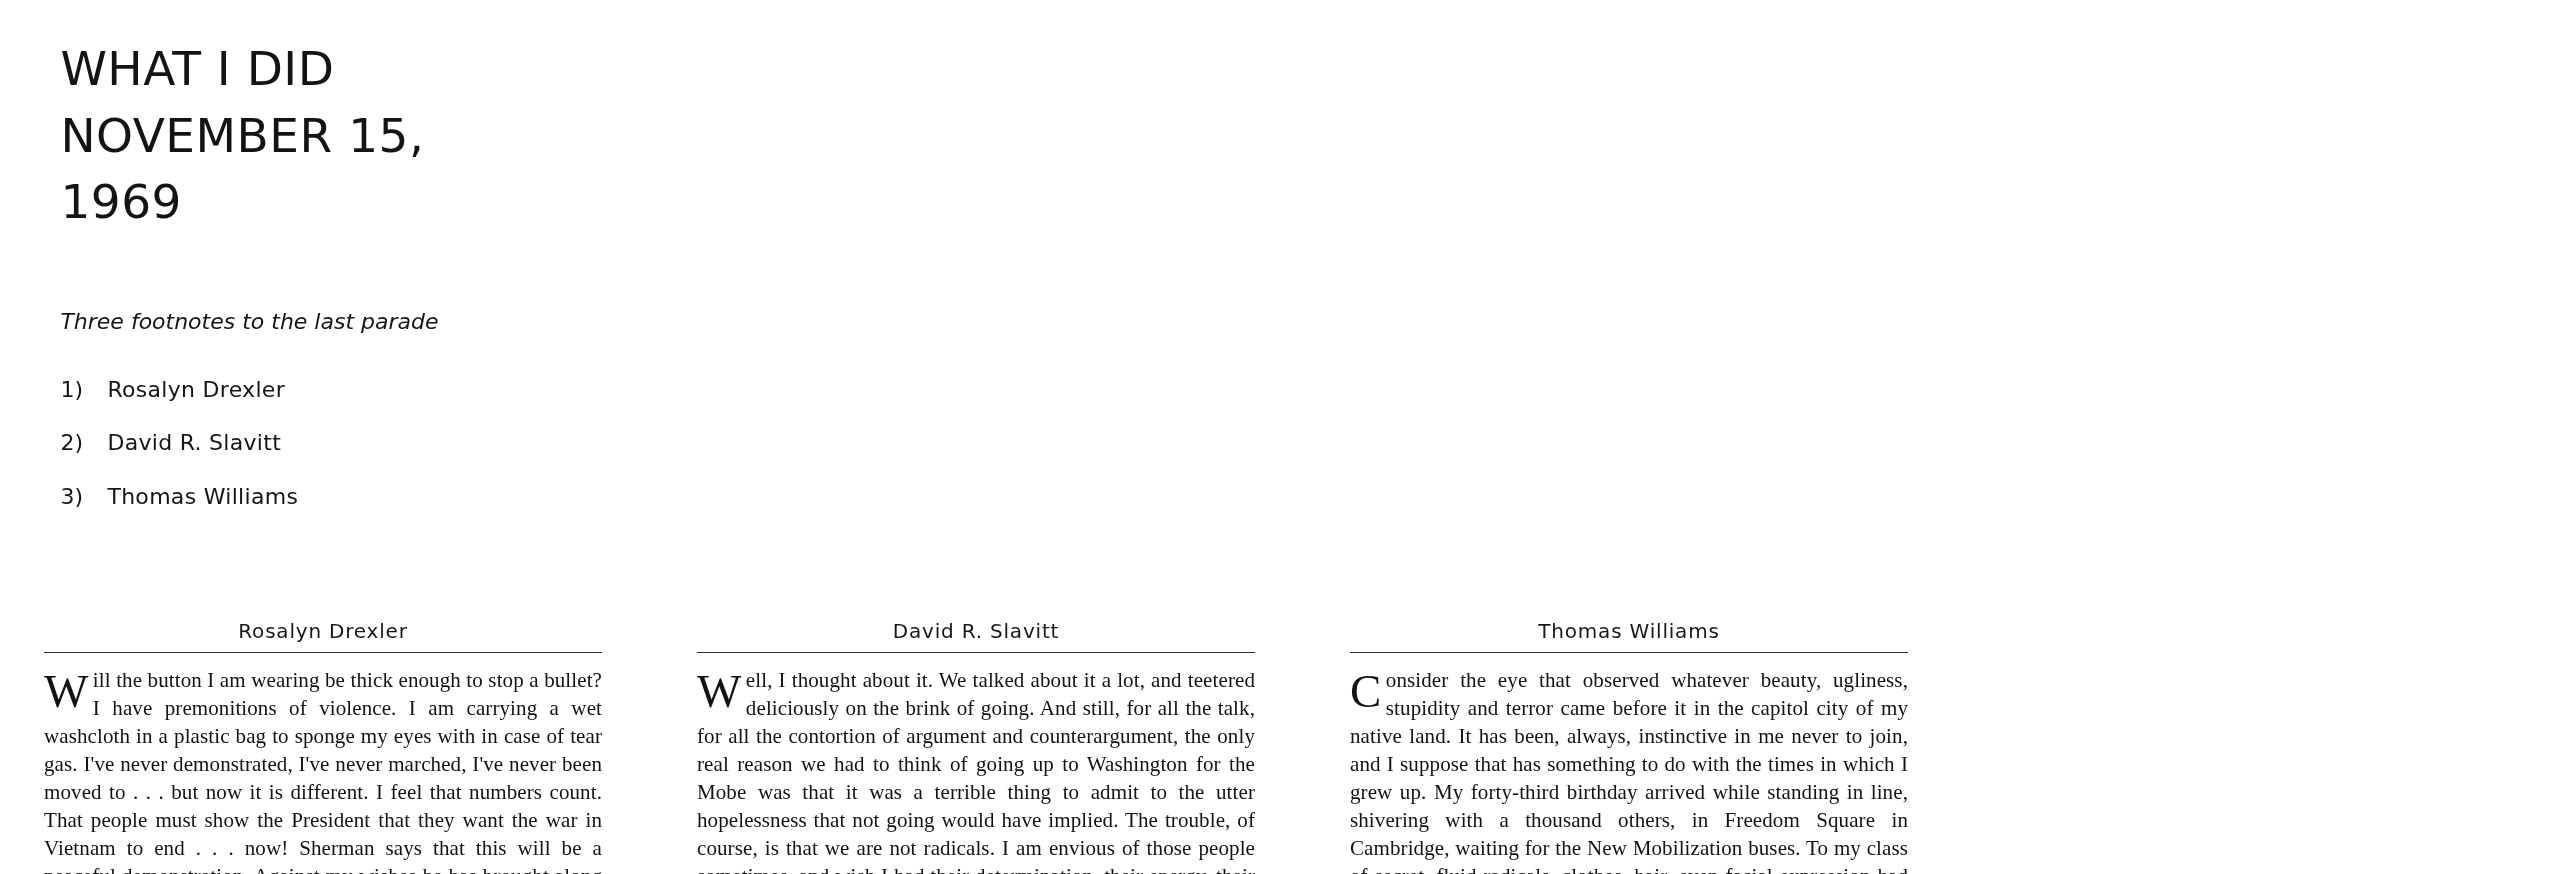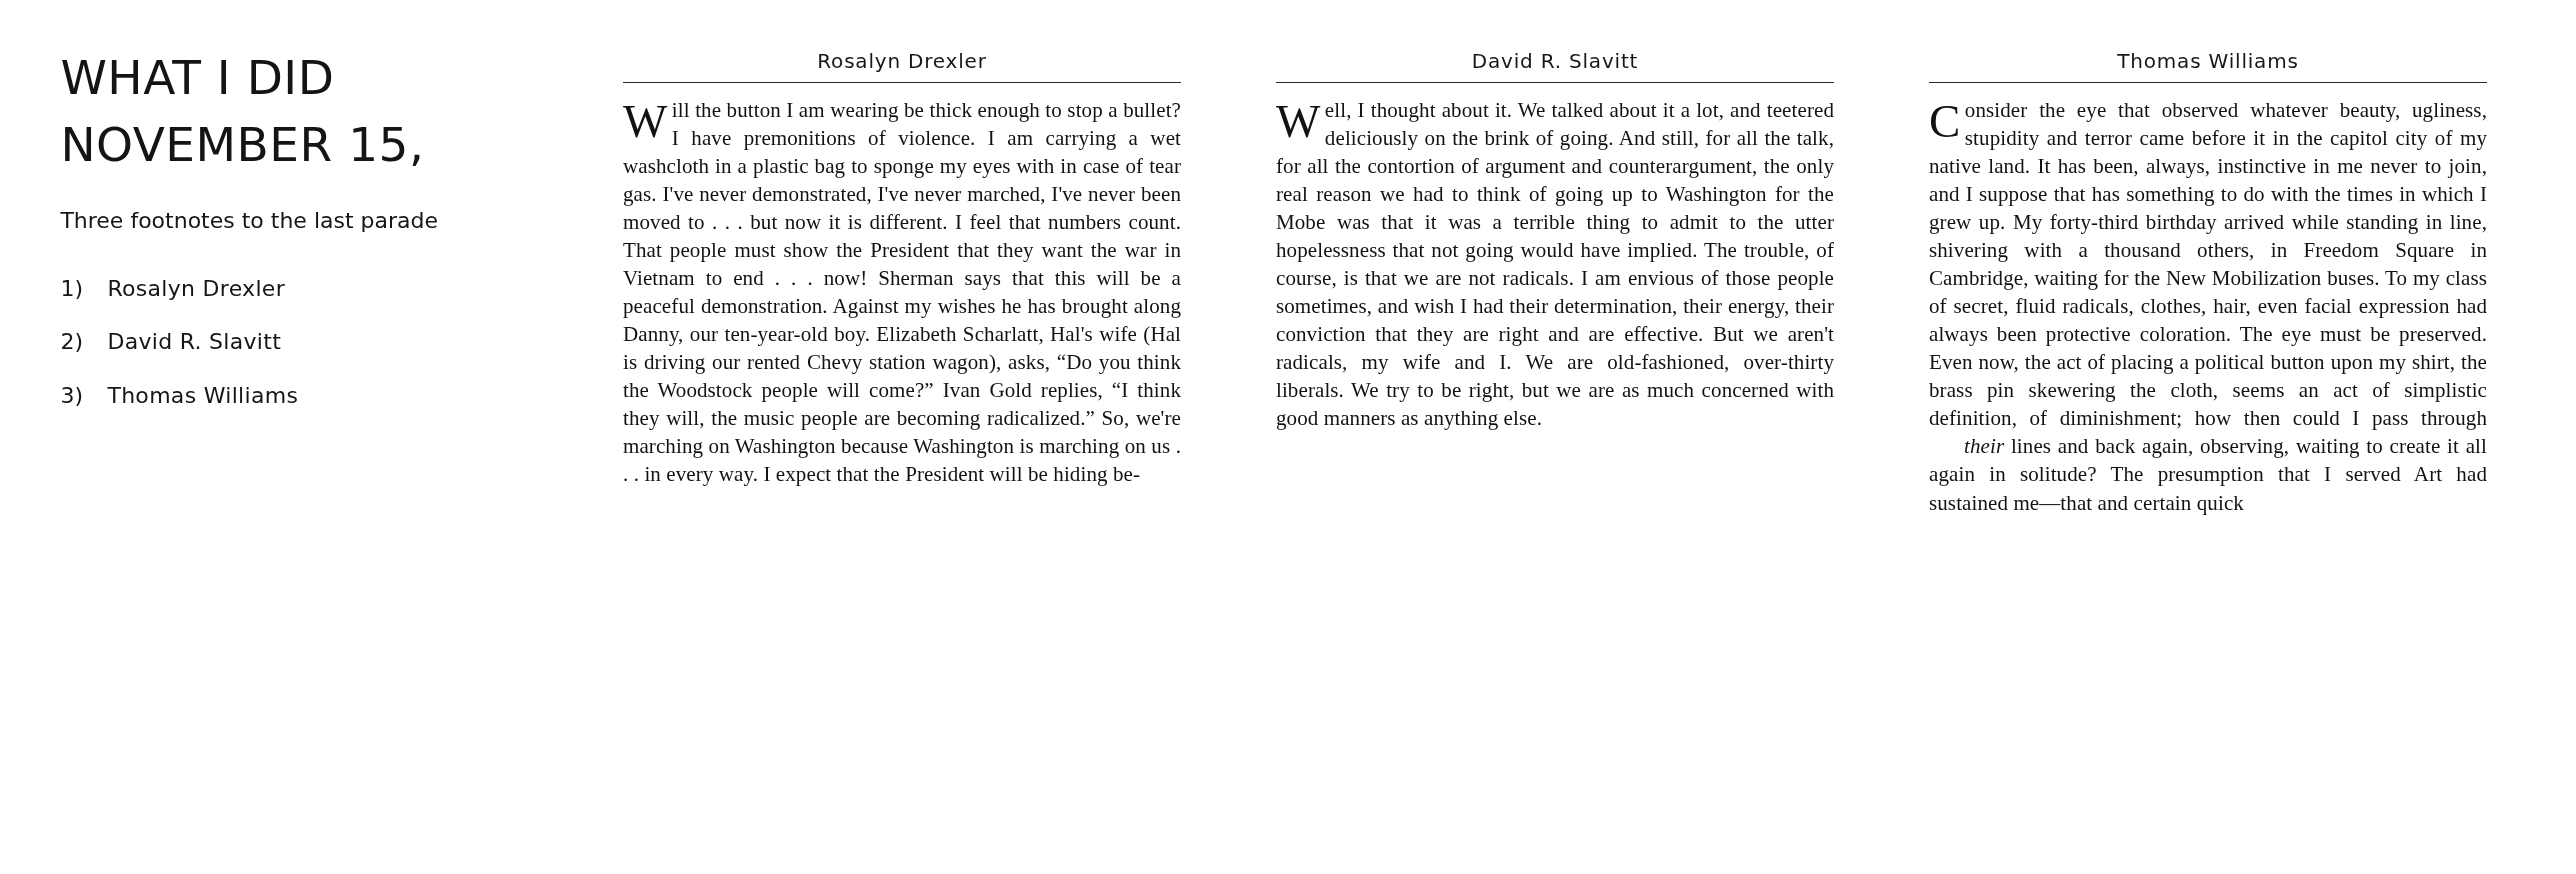--- a/index.html
+++ b/index.html
@@ -12,22 +12,23 @@
     height: 875px;
     overflow: hidden;
     font-family: "Liberation Serif", serif;
     color: #111111;
   }
   .page {
     position: relative;
     width: 2576px;
     height: 875px;
     box-sizing: border-box;
-    padding: 33px 44px 0 44px;
+    padding: 24px 44px 0 44px;
     display: flex;
+    flex-direction: column;
     align-items: flex-start;
   }
 
   
   .masthead {
     width: 579px;
     flex: 0 0 579px;
     padding-left: 16.4px;
     padding-top: 12px;
     box-sizing: border-box;
@@ -40,23 +41,24 @@
     letter-spacing: 0.5px;
     margin: 0 0 0 0;
     color: #141414;
   }
   .masthead h1 .line {
     display: block;
     white-space: nowrap;
   }
   .subtitle {
     font-family: "DejaVu Sans", sans-serif;
+    font-style: italic;
     font-size: 22px;
     line-height: 1.3;
-    margin-top: 29px;
+    margin-top: 72px;
     color: #161616;
     white-space: nowrap;
   }
   .toc {
     margin-top: 40px;
     font-family: "DejaVu Sans", sans-serif;
     font-size: 22px;
     color: #161616;
   }
   .toc .entry {
@@ -136,20 +138,21 @@
 </style>
 </head>
 <body>
 
 <div class="page">
 
   <div class="masthead">
     <h1>
       <span class="line">WHAT I DID</span>
       <span class="line">NOVEMBER 15,</span>
+      <span class="line">1969</span>
     </h1>
     <div class="subtitle">Three footnotes to the last parade</div>
     <div class="toc">
       <div class="entry">
         <span class="num">1)</span>
         <span class="nm">Rosalyn Drexler</span>
       </div>
       <div class="entry">
         <span class="num">2)</span>
         <span class="nm">David R. Slavitt</span>

